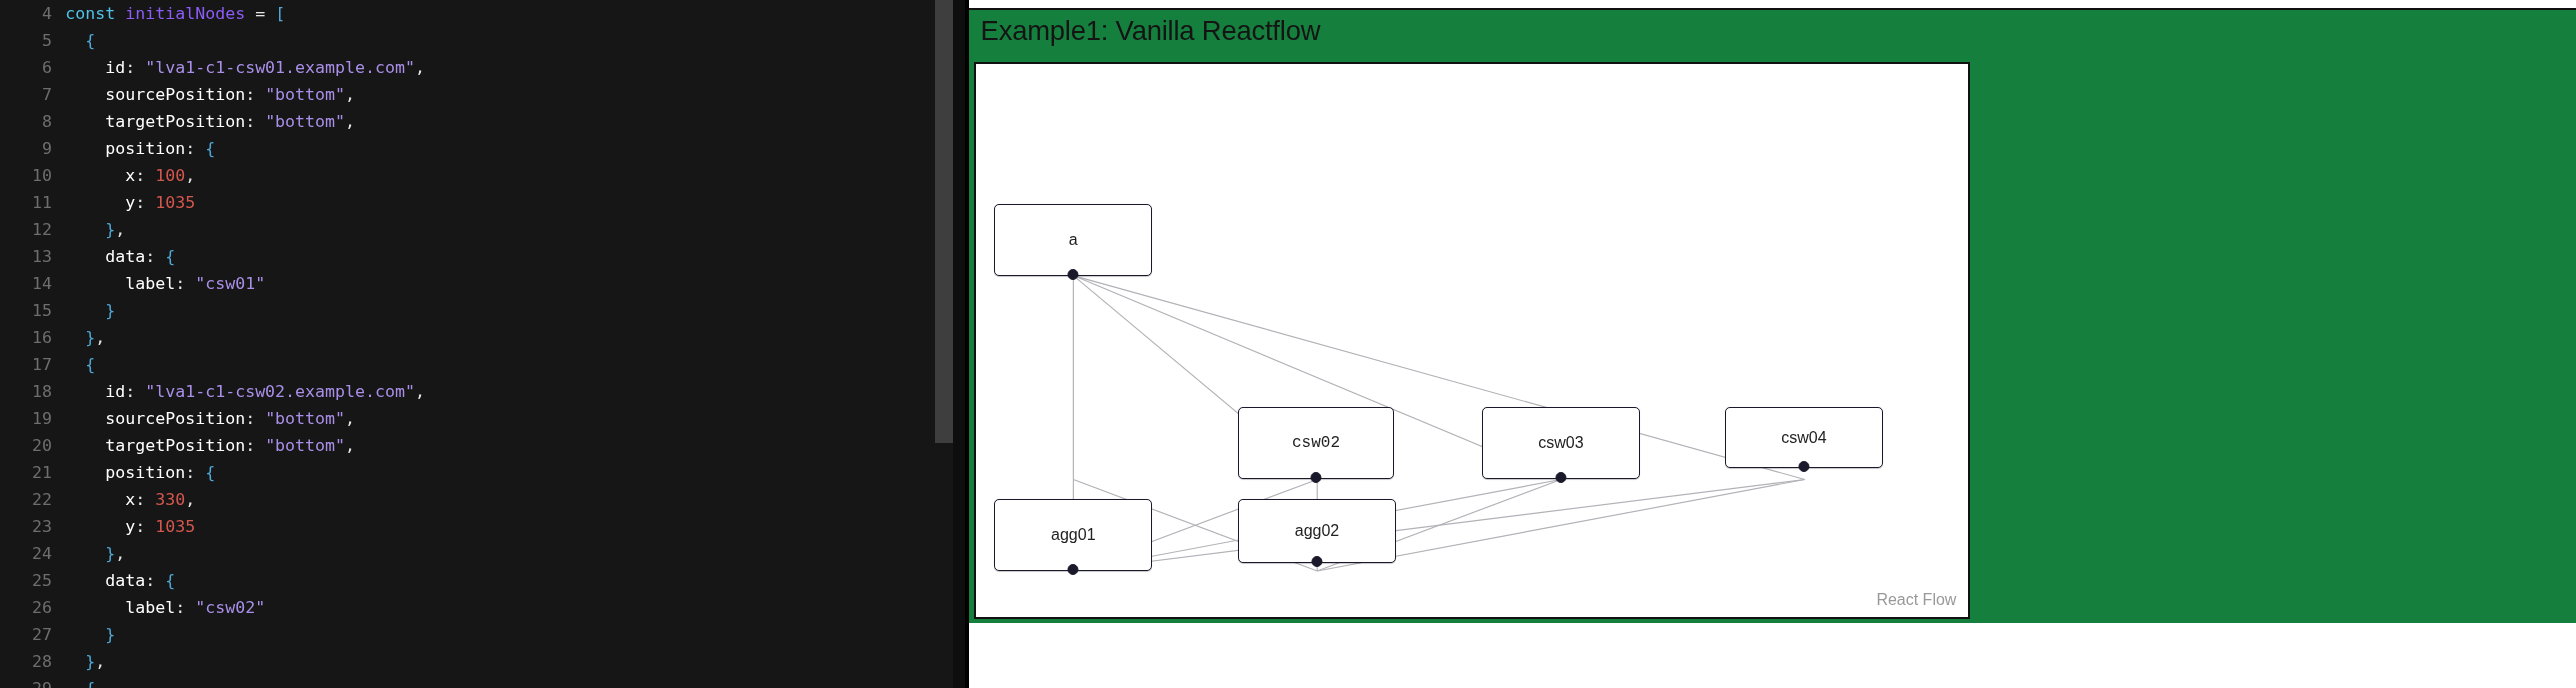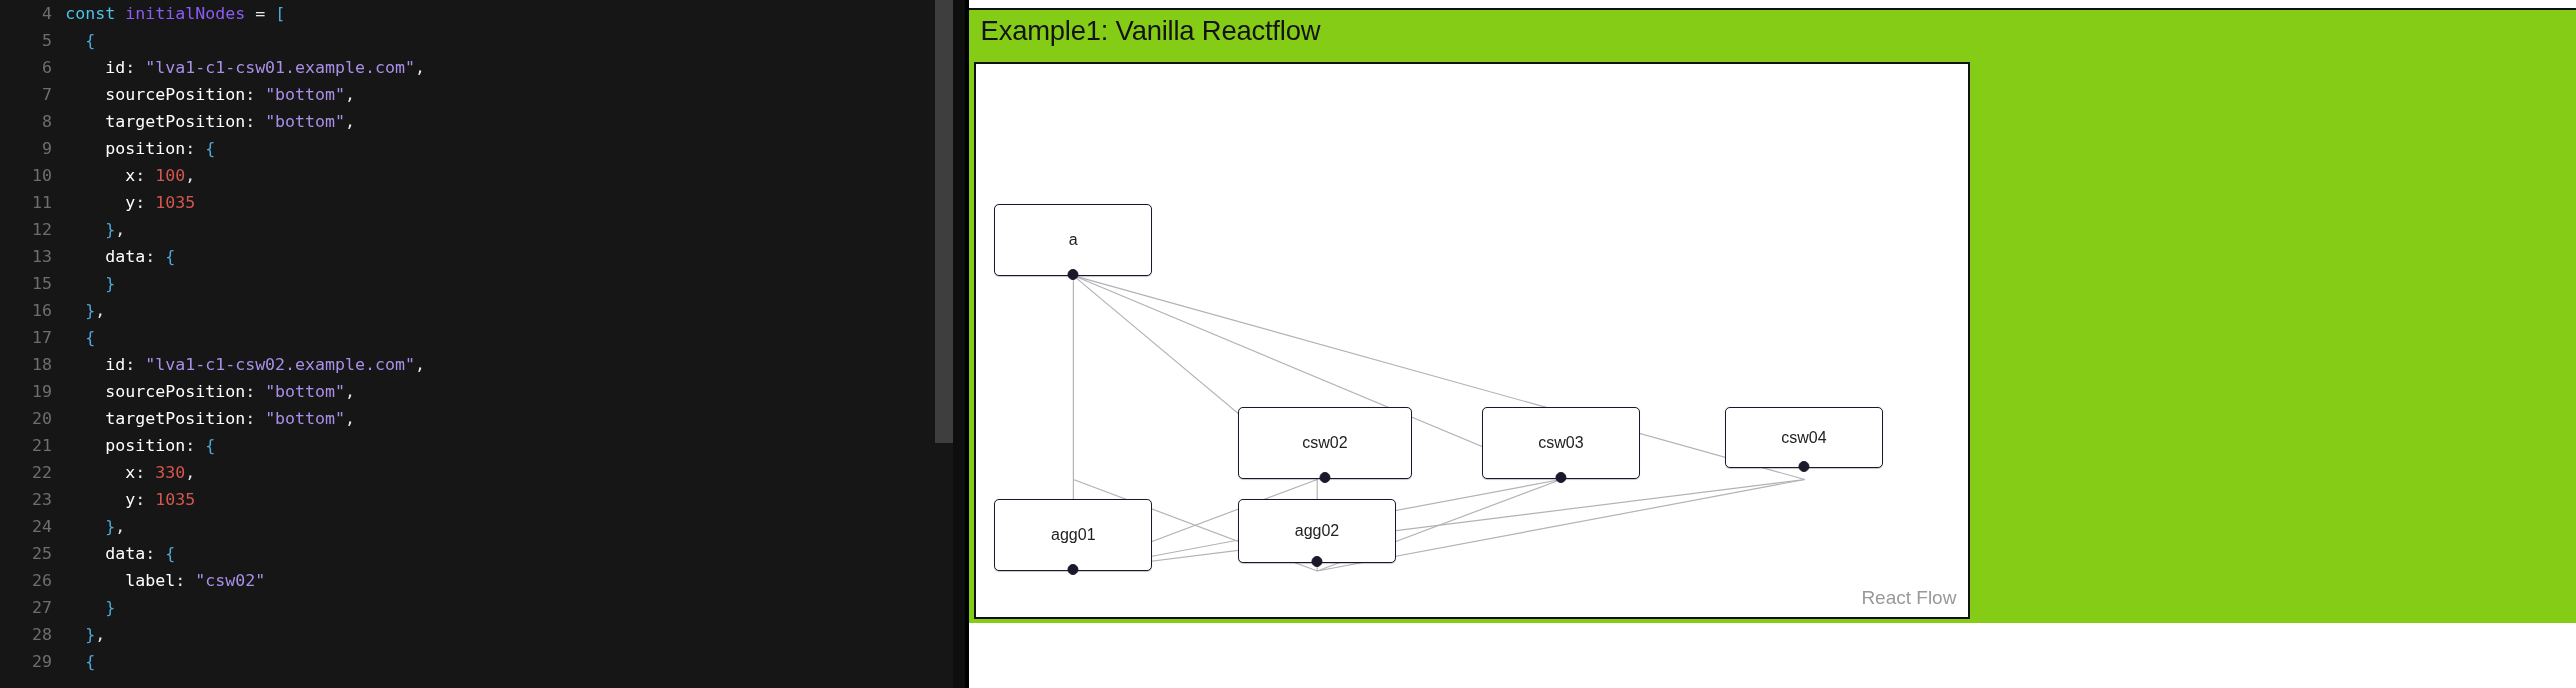--- a/index.html
+++ b/index.html
@@ -61,21 +61,21 @@
   .panel-edge{
     position:absolute;top:0;right:0;width:11.6px;height:688px;
     background:#0e0e0e;
   }
 
   
   .right-panel{
     position:relative;
     flex:1 1 auto;
     height:688px;
-    background:#84cc16;
+    background:#15803d;
     border-left:4.2px solid #000000;
     box-sizing:border-box;
   }
   .top-strip{
     position:absolute;left:0;top:0;right:0;height:10px;
     background:#ffffff;border-bottom:2.5px solid #111111;
     box-sizing:border-box;
   }
   .example-title{
     position:absolute;left:11.6px;top:15px;
@@ -112,21 +112,21 @@
   .handle{
     position:absolute;
     width:9.1px;height:9.1px;border-radius:50%;
     background:#1a192b;
     border:0.8px solid #1a192b;
     left:50%;bottom:-5px;transform:translateX(-50%);
     z-index:4;
   }
   .attribution{
     position:absolute;right:11.6px;bottom:8.3px;
-    font-size:19px;color:#999999;
+    font-size:16px;color:#999999;
     font-family:"Liberation Sans",sans-serif;
     z-index:5;
   }
   .bottom-gap{
     position:absolute;left:0;bottom:0;right:0;height:65px;background:#ffffff;
   }
 </style>
 </head>
 <body>
 
@@ -137,20 +137,21 @@
         <div class="code-line"><div class="gutter">4</div><div class="codetext"><span></span><span class="tok-kw">const </span><span class="tok-plain">initialNodes</span><span class="tok-punc"> = </span><span class="tok-brace">[</span></div></div>
         <div class="code-line"><div class="gutter">5</div><div class="codetext"><span>  </span><span class="tok-brace">{</span></div></div>
         <div class="code-line"><div class="gutter">6</div><div class="codetext"><span>    </span><span class="tok-prop">id</span><span class="tok-punc">: </span><span class="tok-str">"lva1-c1-csw01.example.com"</span><span class="tok-punc">,</span></div></div>
         <div class="code-line"><div class="gutter">7</div><div class="codetext"><span>    </span><span class="tok-prop">sourcePosition</span><span class="tok-punc">: </span><span class="tok-str">"bottom"</span><span class="tok-punc">,</span></div></div>
         <div class="code-line"><div class="gutter">8</div><div class="codetext"><span>    </span><span class="tok-prop">targetPosition</span><span class="tok-punc">: </span><span class="tok-str">"bottom"</span><span class="tok-punc">,</span></div></div>
         <div class="code-line"><div class="gutter">9</div><div class="codetext"><span>    </span><span class="tok-prop">position</span><span class="tok-punc">: </span><span class="tok-brace">{</span></div></div>
         <div class="code-line"><div class="gutter">10</div><div class="codetext"><span>      </span><span class="tok-prop">x</span><span class="tok-punc">: </span><span class="tok-num">100</span><span class="tok-punc">,</span></div></div>
         <div class="code-line"><div class="gutter">11</div><div class="codetext"><span>      </span><span class="tok-prop">y</span><span class="tok-punc">: </span><span class="tok-num">1035</span></div></div>
         <div class="code-line"><div class="gutter">12</div><div class="codetext"><span>    </span><span class="tok-brace">}</span><span class="tok-punc">,</span></div></div>
         <div class="code-line"><div class="gutter">13</div><div class="codetext"><span>    </span><span class="tok-prop">data</span><span class="tok-punc">: </span><span class="tok-brace">{</span></div></div>
+        <div class="code-line"><div class="gutter">14</div><div class="codetext"><span>      </span><span class="tok-prop">label</span><span class="tok-punc">: </span><span class="tok-str">"csw01"</span></div></div>
         <div class="code-line"><div class="gutter">15</div><div class="codetext"><span>    </span><span class="tok-brace">}</span></div></div>
         <div class="code-line"><div class="gutter">16</div><div class="codetext"><span>  </span><span class="tok-brace">}</span><span class="tok-punc">,</span></div></div>
         <div class="code-line"><div class="gutter">17</div><div class="codetext"><span>  </span><span class="tok-brace">{</span></div></div>
         <div class="code-line"><div class="gutter">18</div><div class="codetext"><span>    </span><span class="tok-prop">id</span><span class="tok-punc">: </span><span class="tok-str">"lva1-c1-csw02.example.com"</span><span class="tok-punc">,</span></div></div>
         <div class="code-line"><div class="gutter">19</div><div class="codetext"><span>    </span><span class="tok-prop">sourcePosition</span><span class="tok-punc">: </span><span class="tok-str">"bottom"</span><span class="tok-punc">,</span></div></div>
         <div class="code-line"><div class="gutter">20</div><div class="codetext"><span>    </span><span class="tok-prop">targetPosition</span><span class="tok-punc">: </span><span class="tok-str">"bottom"</span><span class="tok-punc">,</span></div></div>
         <div class="code-line"><div class="gutter">21</div><div class="codetext"><span>    </span><span class="tok-prop">position</span><span class="tok-punc">: </span><span class="tok-brace">{</span></div></div>
         <div class="code-line"><div class="gutter">22</div><div class="codetext"><span>      </span><span class="tok-prop">x</span><span class="tok-punc">: </span><span class="tok-num">330</span><span class="tok-punc">,</span></div></div>
         <div class="code-line"><div class="gutter">23</div><div class="codetext"><span>      </span><span class="tok-prop">y</span><span class="tok-punc">: </span><span class="tok-num">1035</span></div></div>
         <div class="code-line"><div class="gutter">24</div><div class="codetext"><span>    </span><span class="tok-brace">}</span><span class="tok-punc">,</span></div></div>
@@ -184,21 +185,21 @@
             <line x1="410" y1="499" x2="410" y2="609" stroke="#b1b1b7" stroke-width="1.4" fill="none"></line>
             <line x1="703" y1="499" x2="117" y2="609" stroke="#b1b1b7" stroke-width="1.4" fill="none"></line>
             <line x1="703" y1="499" x2="410" y2="609" stroke="#b1b1b7" stroke-width="1.4" fill="none"></line>
             <line x1="996" y1="499" x2="117" y2="609" stroke="#b1b1b7" stroke-width="1.4" fill="none"></line>
             <line x1="996" y1="499" x2="410" y2="609" stroke="#b1b1b7" stroke-width="1.4" fill="none"></line>
           </svg>
       <div class="rf-node" style="left: 18.3px; top: 140px; width: 158px; height: 72px;">
             <span>a</span>
             <span class="handle"></span>
           </div>
-          <div class="rf-node" style="left: 262px; top: 343px; width: 174px; height: 72px;">
+          <div class="rf-node" style="left: 262px; top: 343px; width: 156px; height: 72px; font-family: Liberation Mono, monospace;">
             <span>csw02</span>
             <span class="handle"></span>
           </div>
           <div class="rf-node" style="left: 506px; top: 343px; width: 158px; height: 72px;">
             <span>csw03</span>
             <span class="handle"></span>
           </div>
           <div class="rf-node" style="left: 749px; top: 343px; width: 158px; height: 61px;">
             <span>csw04</span>
             <span class="handle"></span>

